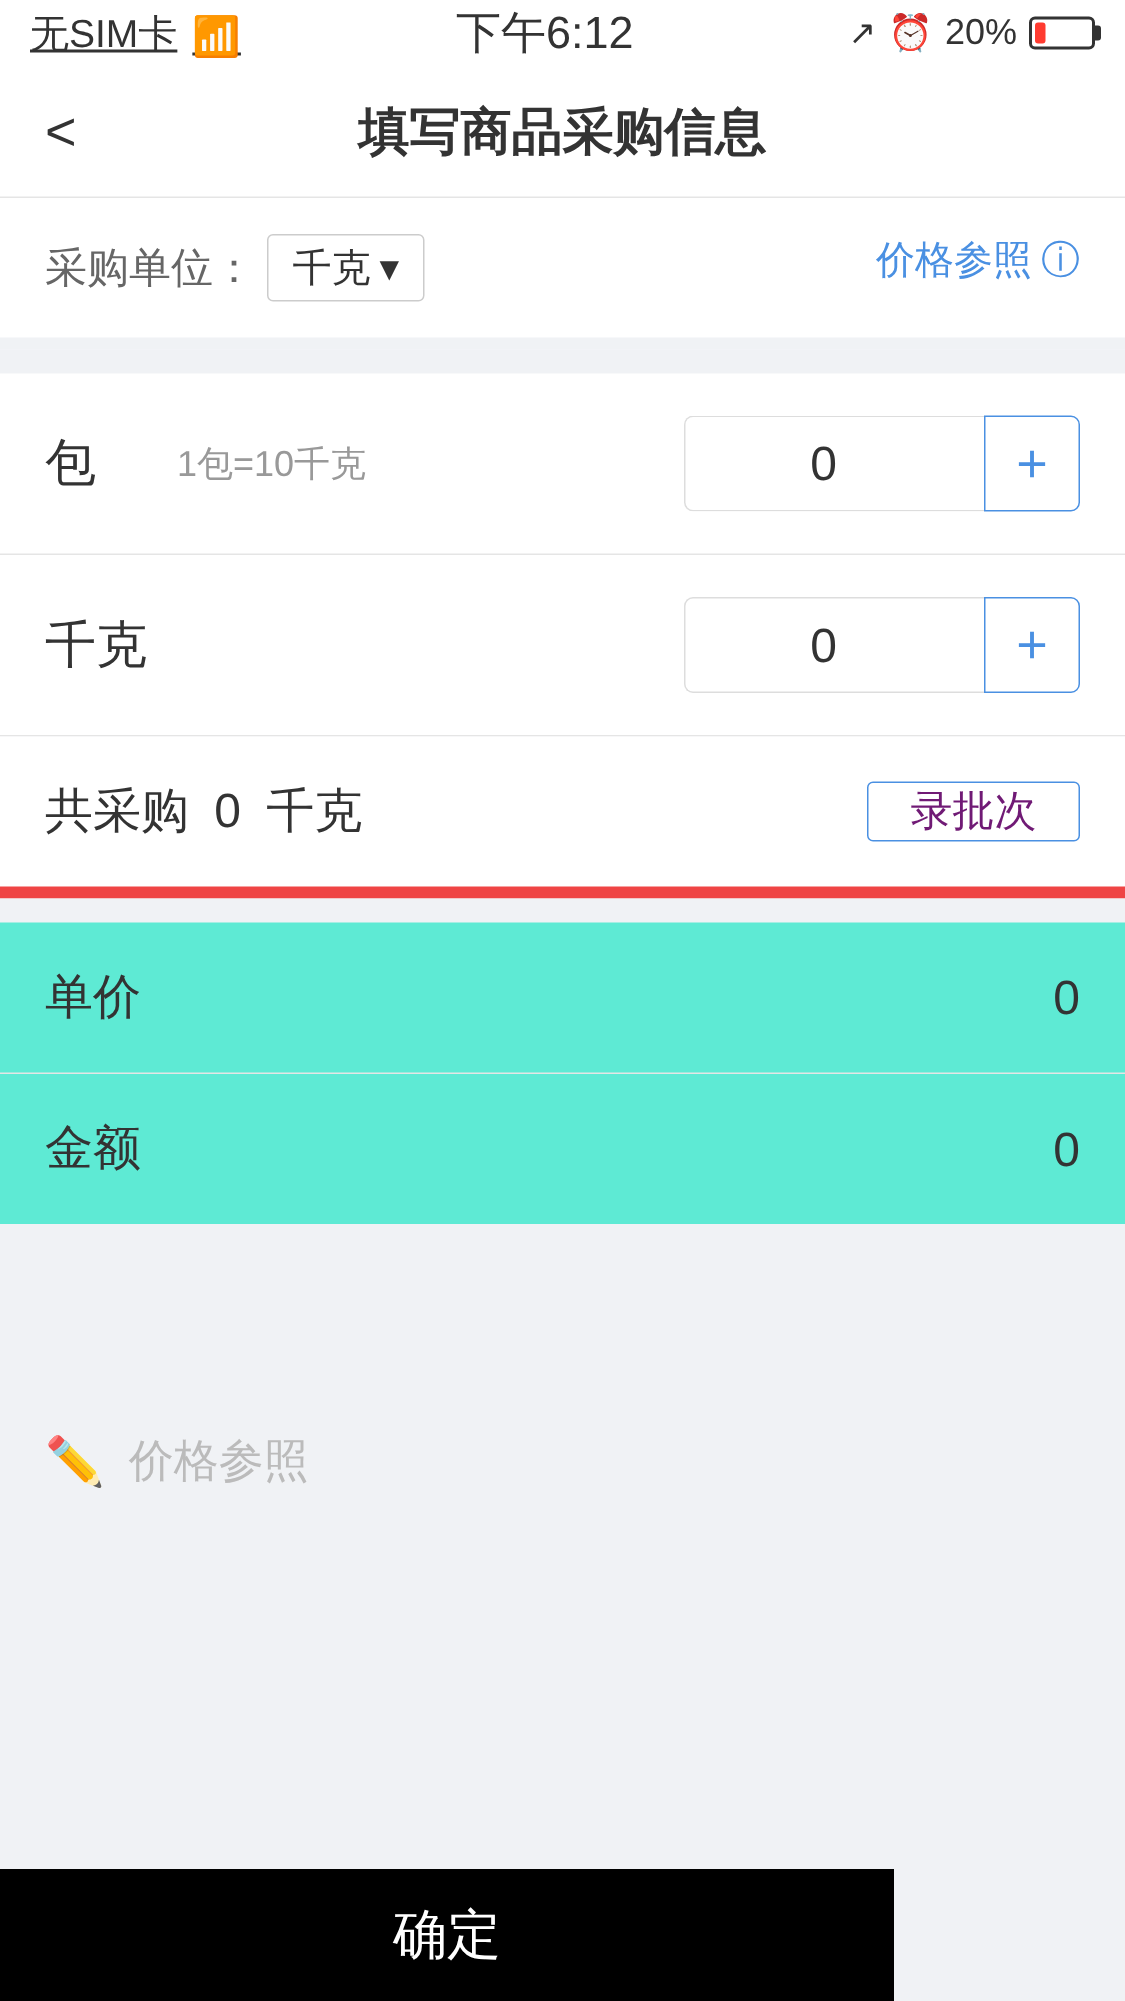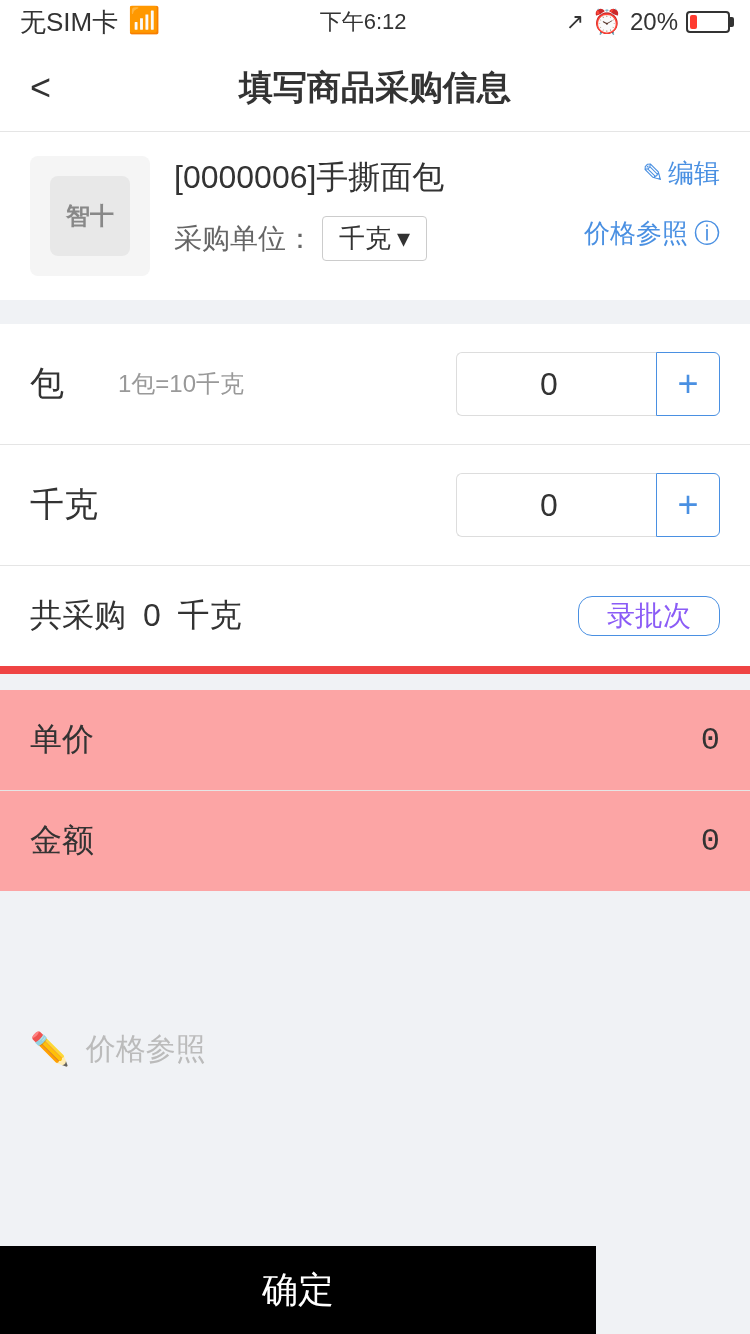--- a/index.html
+++ b/index.html
@@ -18,22 +18,22 @@
       width: 750px;
       height: 44px;
       background: #fff;
       display: flex;
       align-items: center;
       justify-content: space-between;
       padding: 0 20px;
       font-size: 26px;
       color: #333;
     }
-    .status-left { display: flex; align-items: flex-start; gap: 10px; }
-    .status-center { font-size: 22px; font-weight: 500; }
+    .status-left { display: flex; align-items: flex-end; gap: 10px; text-decoration: underline; }
+    .status-center { font-size: 30px; font-weight: 500; }
     .status-right { display: flex; align-items: center; gap: 8px; font-size: 24px; }
     .battery-icon {
       width: 44px; height: 22px; border: 2px solid #333; border-radius: 4px;
       position: relative; display: inline-flex; align-items: center; padding: 2px;
     }
     .battery-icon::after {
       content: ''; position: absolute; right: -6px; top: 50%; transform: translateY(-50%);
       width: 4px; height: 10px; background: #333; border-radius: 0 2px 2px 0;
     }
     .battery-fill {
@@ -170,32 +170,31 @@
       align-items: center;
       justify-content: space-between;
       padding: 28px 30px;
       border-bottom: 8px solid #ef4444;
     }
     .summary-text {
       font-size: 32px; color: #333;
     }
     .batch-btn {
       border: 1px solid #4a90e2;
-      border-radius: 14px;
+      border-radius: 4px;
       padding: 0 28px;
-      font-size: 28px; color: #8b5cf6;
+      font-size: 28px; color: #701a75;
       background: #fff;
       cursor: pointer;
     }
 
     
     .price-section {
-      background: #fca5a5;
+      background: #5eead4;
       border-bottom: 8px solid #f0f2f5;
-      font-family: Liberation Mono, monospace;
     }
     .price-row {
       display: flex;
       align-items: center;
       justify-content: space-between;
       padding: 28px 30px;
       border-bottom: 1px solid #e5e5e5;
     }
     .price-row:last-child {
       border-bottom: none;
@@ -260,33 +259,21 @@
     </div>
   </div>
 </div>
 
 <div class="nav-bar">
   <span class="nav-back">&lt;</span>
   <span class="nav-title">填写商品采购信息</span>
 </div>
 
 <div class="product-card">
-  <div class="product-image">
-    <div class="product-logo">
-      <span>智十</span>
-    </div>
-  </div>
   <div class="product-info">
-    <div class="product-header">
-      <span class="product-name">[0000006]手撕面包</span>
-      <span class="edit-btn">
-        <span>✎</span>
-        <span>编辑</span>
-      </span>
-    </div>
     <div class="product-unit-row">
       <div class="unit-label">
         <span>采购单位：</span>
         <div class="unit-select">
           <span>千克</span>
           <span>▾</span>
         </div>
       </div>
       <div class="price-ref">
         <span>价格参照</span>

